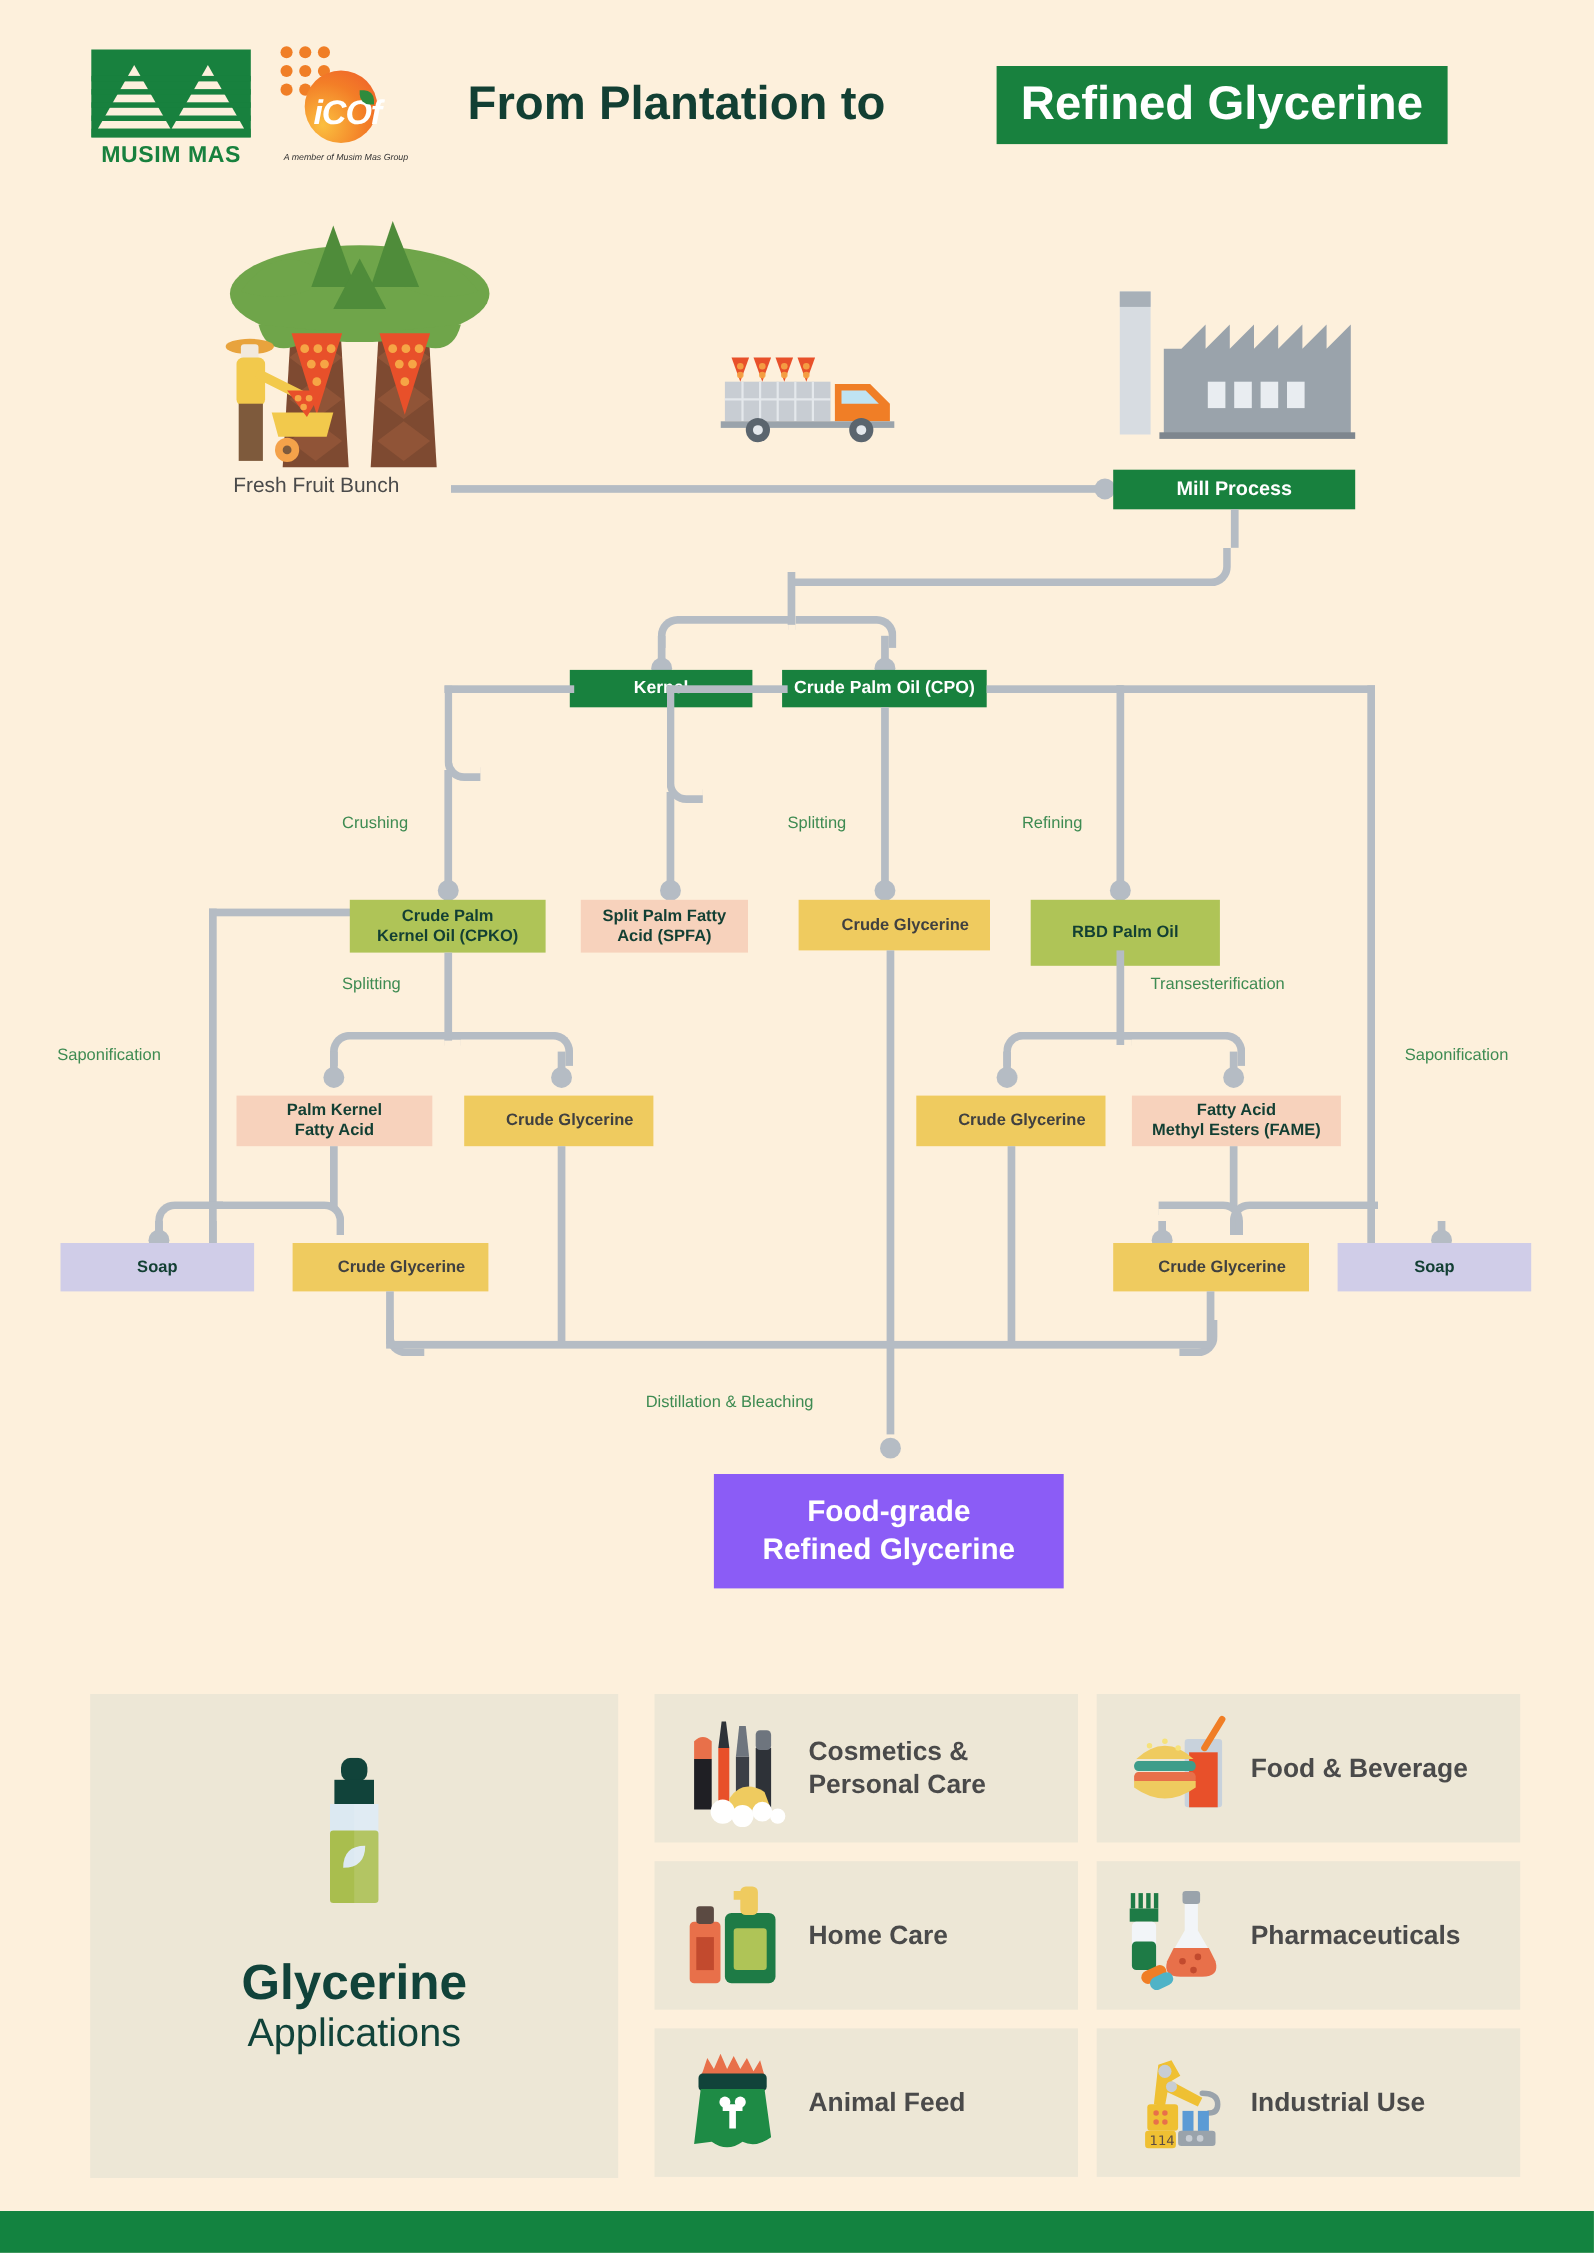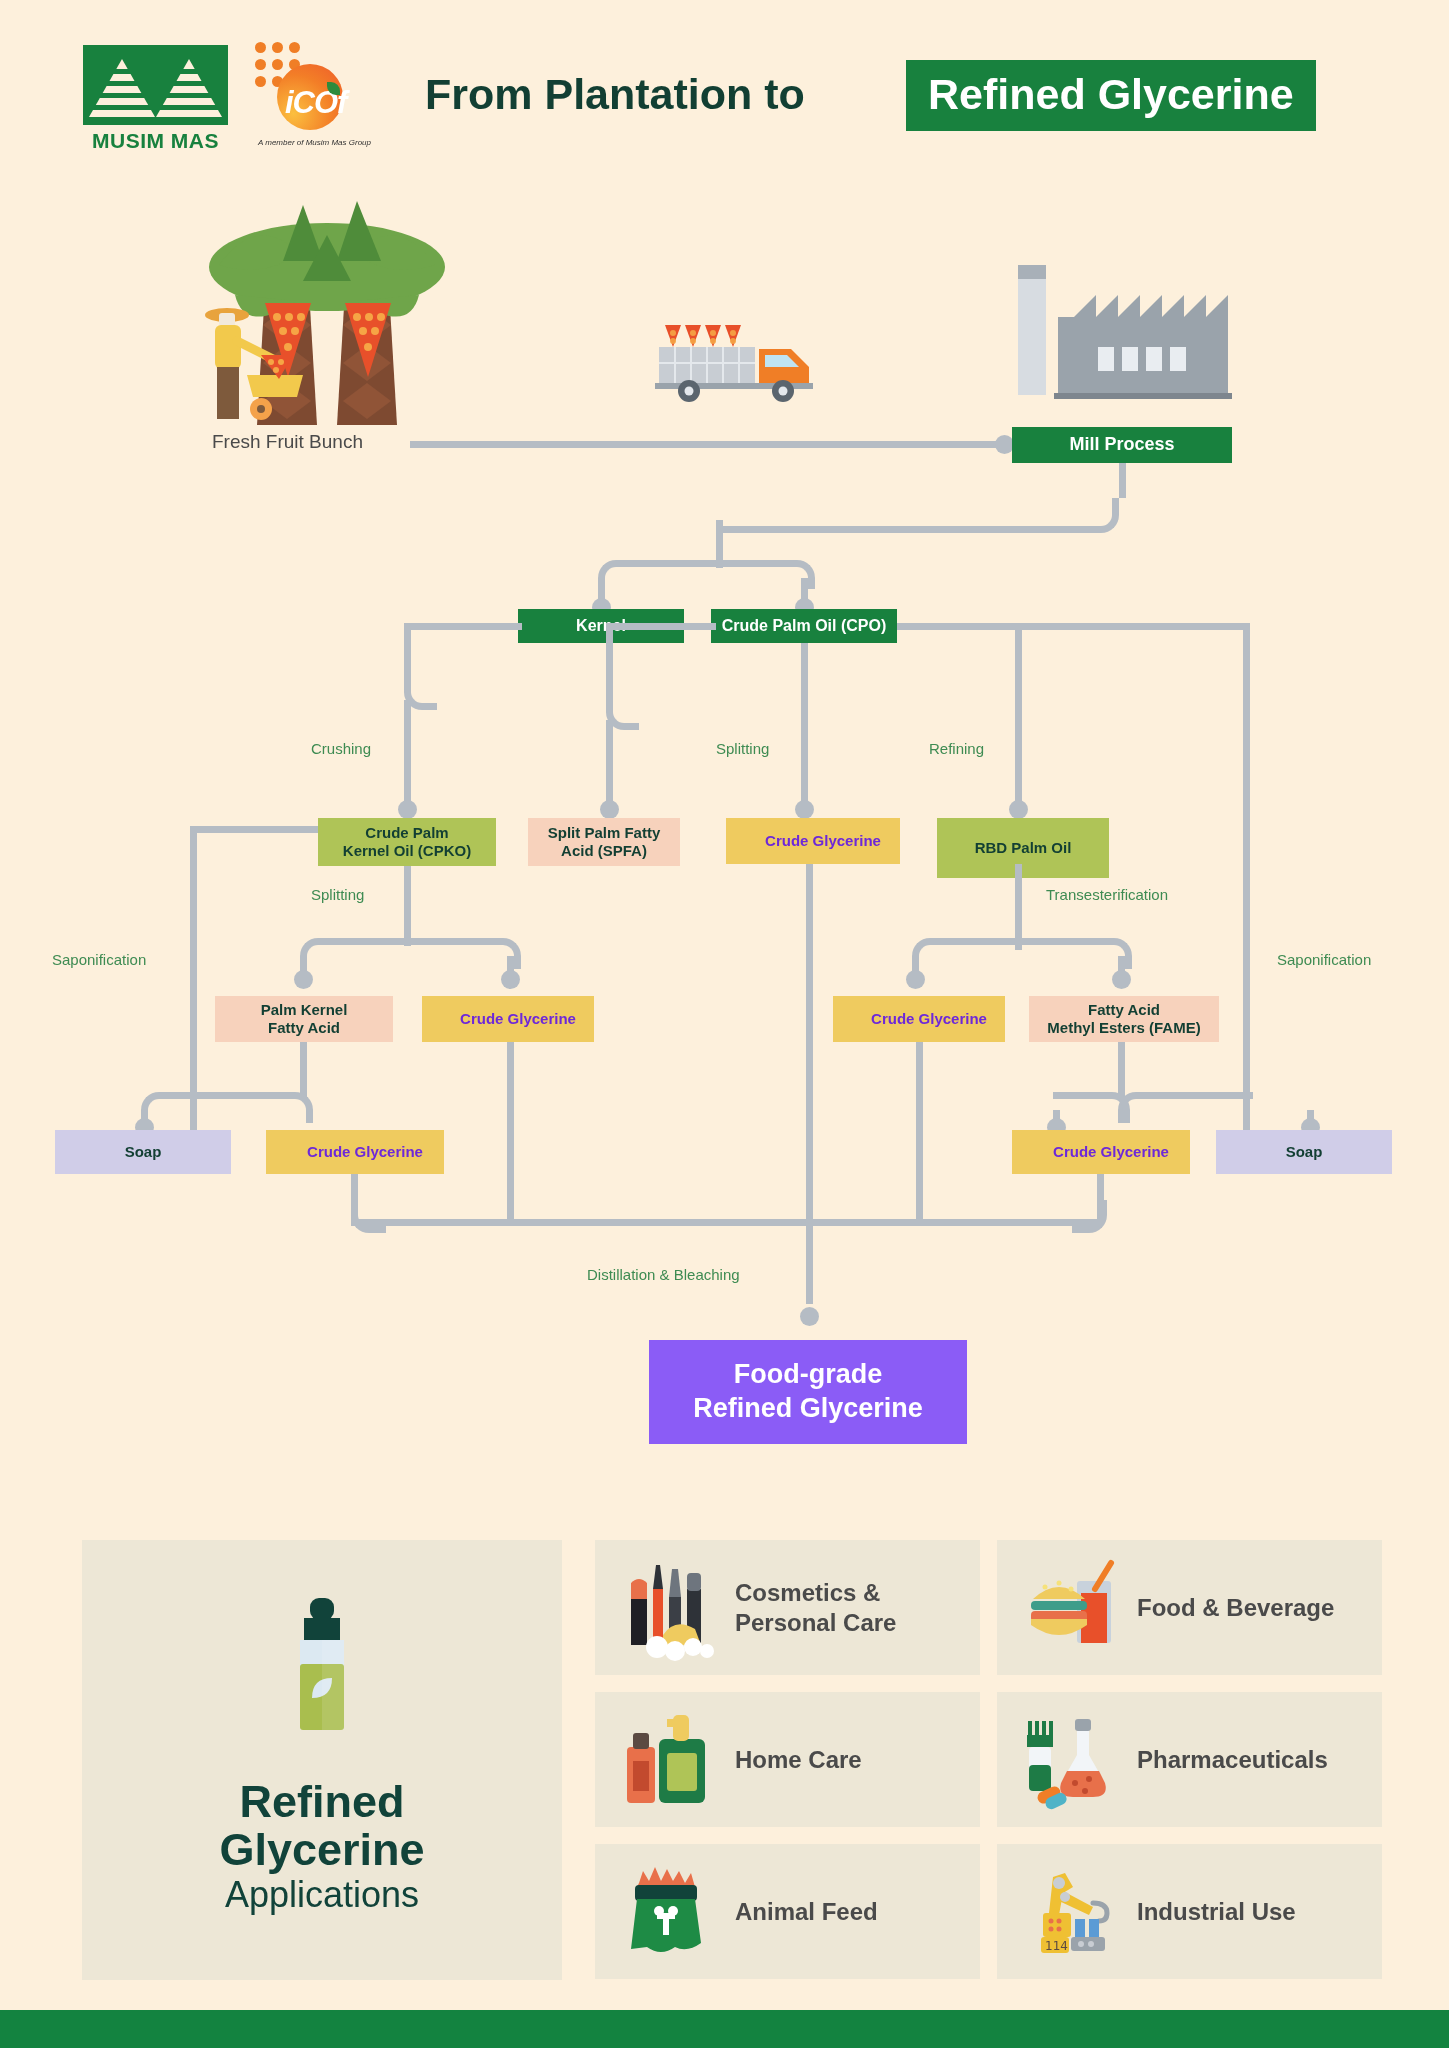--- a/index.html
+++ b/index.html
@@ -48,21 +48,21 @@
 
   
   .factory-scene{left:1010px;top:255px;width:225px;height:175px;}
 
   
   .node{position:absolute;display:flex;align-items:center;justify-content:center;text-align:center;
       font-weight:bold;line-height:1.18;box-sizing:border-box;}
   .n-green{background:#18813E;color:#ffffff;}
   .n-olive{background:#AFC457;color:#123F33;}
   .n-peach{background:#F7D2BC;color:#123F33;}
-  .n-yellow{background:#EFCB5F;color:#6d28d9;padding-left:20px;}
+  .n-yellow{background:#EFCB5F;color:#404040;padding-left:20px;}
   .n-lilac{background:#D0CDE8;color:#123F33;}
   .n-orange{background:#8b5cf6;color:#ffffff;}
 
   .plabel{position:absolute;color:#3E8B52;font-size:15px;white-space:nowrap;}
   .ffb-label{position:absolute;color:#4A4A4A;font-size:19px;white-space:nowrap;}
 
   .conn{position:absolute;background:#B5BCC4;}
   .conn.h{height:7px;}
   .conn.v{width:7px;}
   .dot{position:absolute;width:19px;height:19px;border-radius:50%;background:#B5BCC4;}
@@ -383,21 +383,20 @@
         <svg width="80" height="152" viewBox="0 0 80 152">
           <rect x="28" y="0" width="24" height="22" rx="9" fill="#11433A"></rect>
           <rect x="22" y="20" width="36" height="24" fill="#11433A"></rect>
           <rect x="18" y="42" width="44" height="34" fill="#DCE9F2"></rect>
           <rect x="18" y="66" width="44" height="66" rx="3" fill="#A9BE4E"></rect>
           <path d="M30 100 Q 30 80 50 80 Q 50 100 30 100 Z" fill="#DCE9F2"></path>
           <rect x="40" y="42" width="22" height="90" fill="#ffffff" opacity=".12"></rect>
         </svg>
       </div>
       <div class="hero-title">
-        <div class="hero-l1">Refined</div>
         <div class="hero-l1">Glycerine</div>
         <div class="hero-l2">Applications</div>
       </div>
     </div>
 
     <div class="app-card" style="left:513px;top:0;">
       <div class="app-icon">
         <svg width="110" height="110" viewBox="0 0 110 110">
           <rect x="14" y="46" width="16" height="46" fill="#1F1F24"></rect>
           <path d="M14 46 L30 46 L30 30 Q22 22 14 30 Z" fill="#E8704A"></path>

